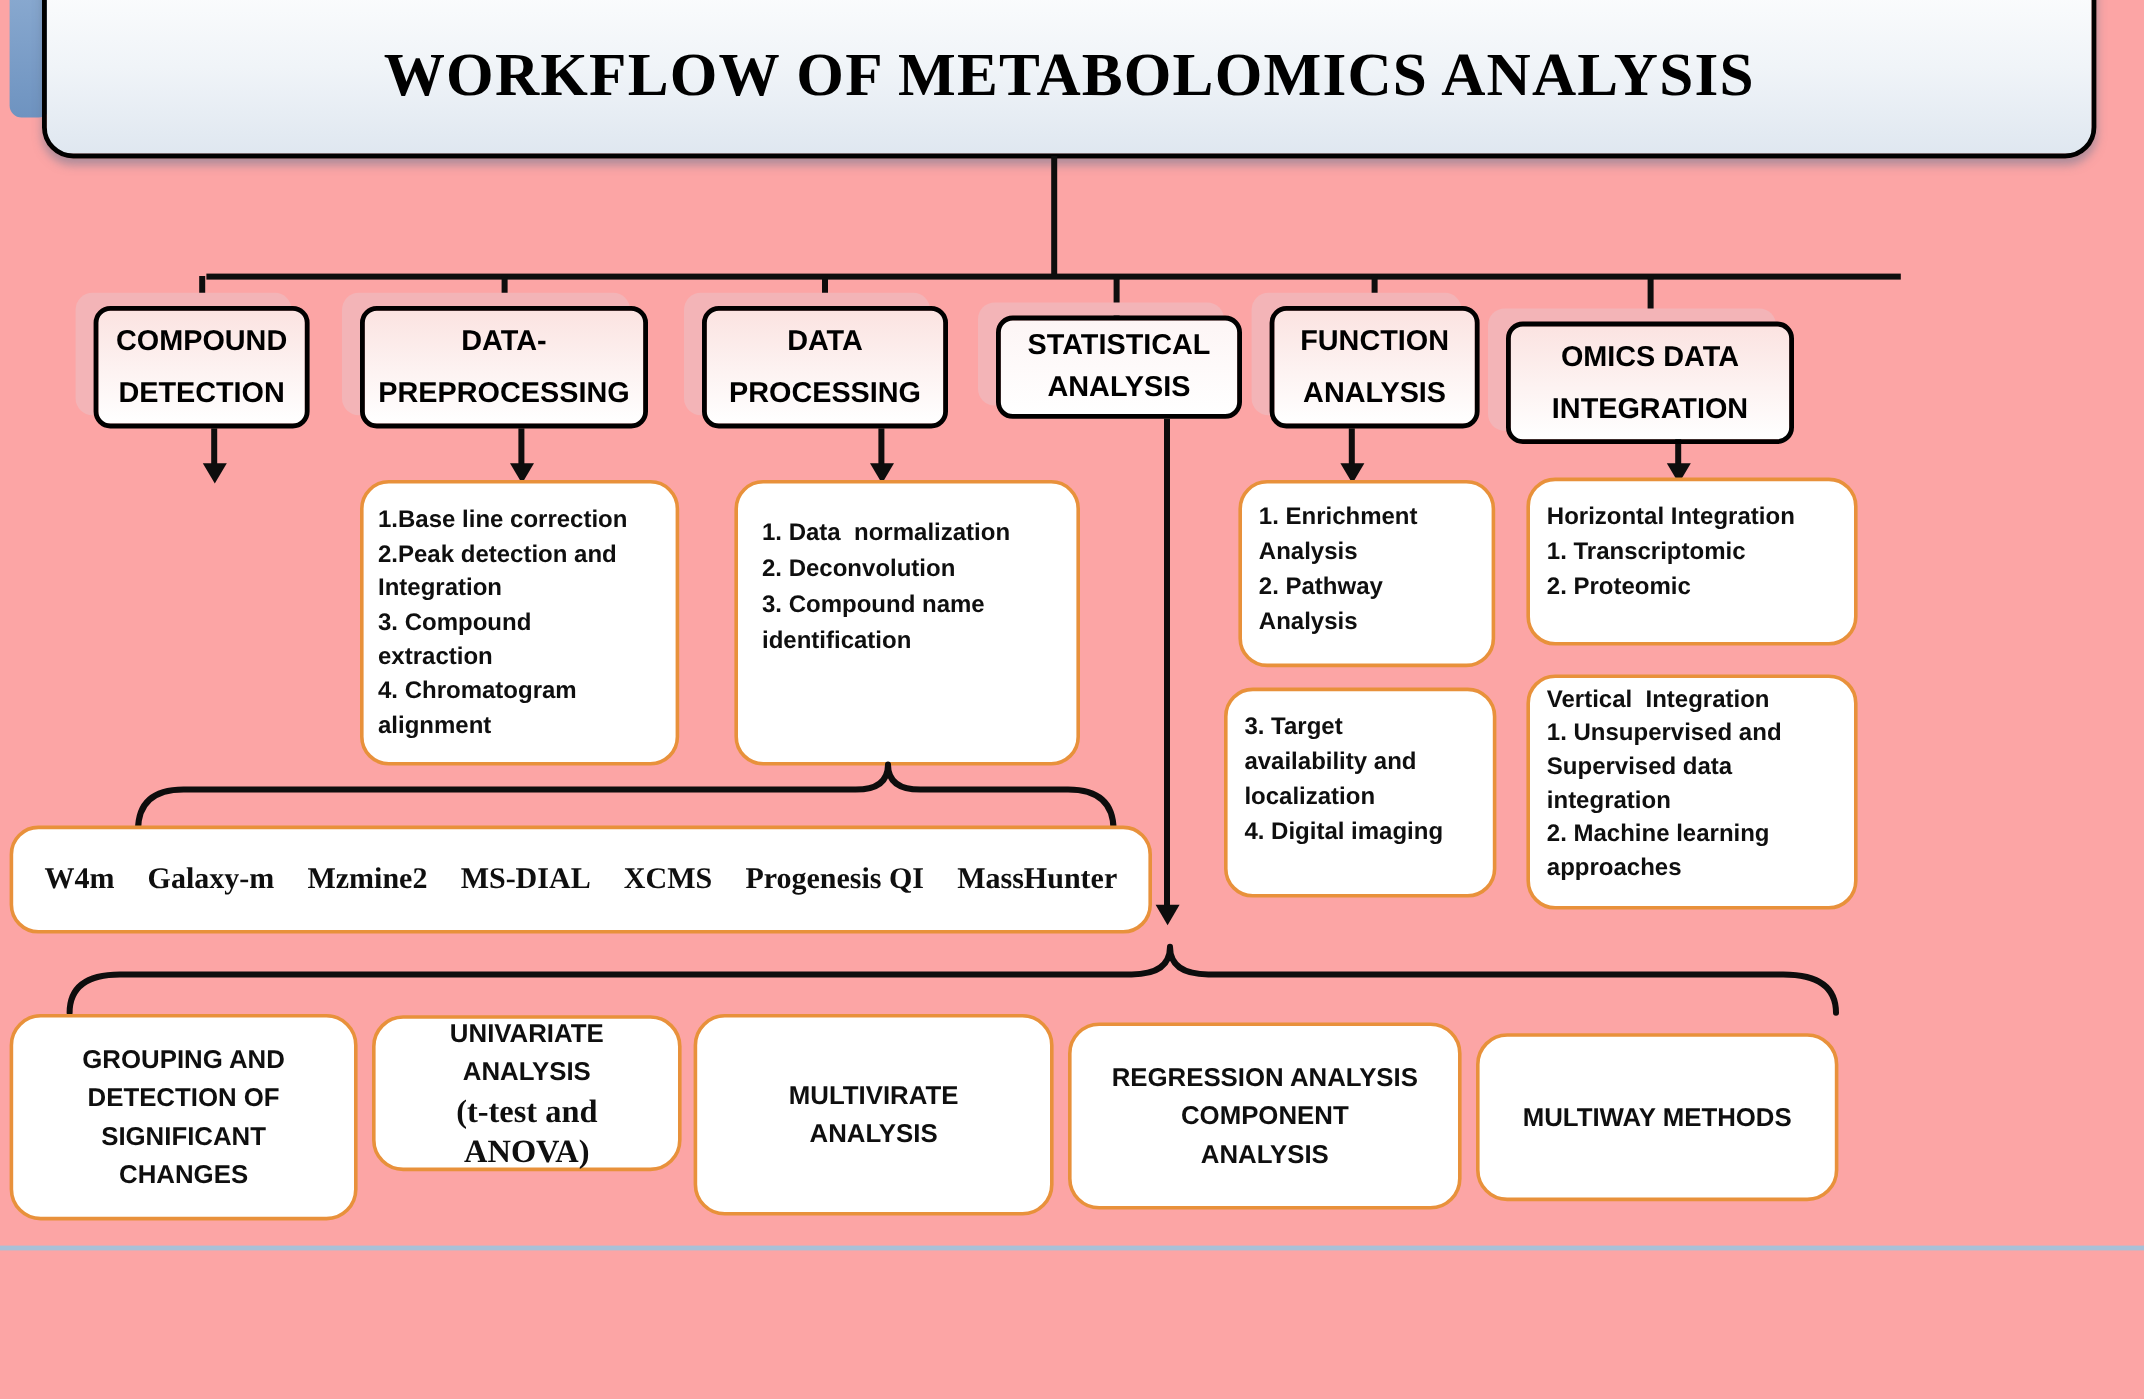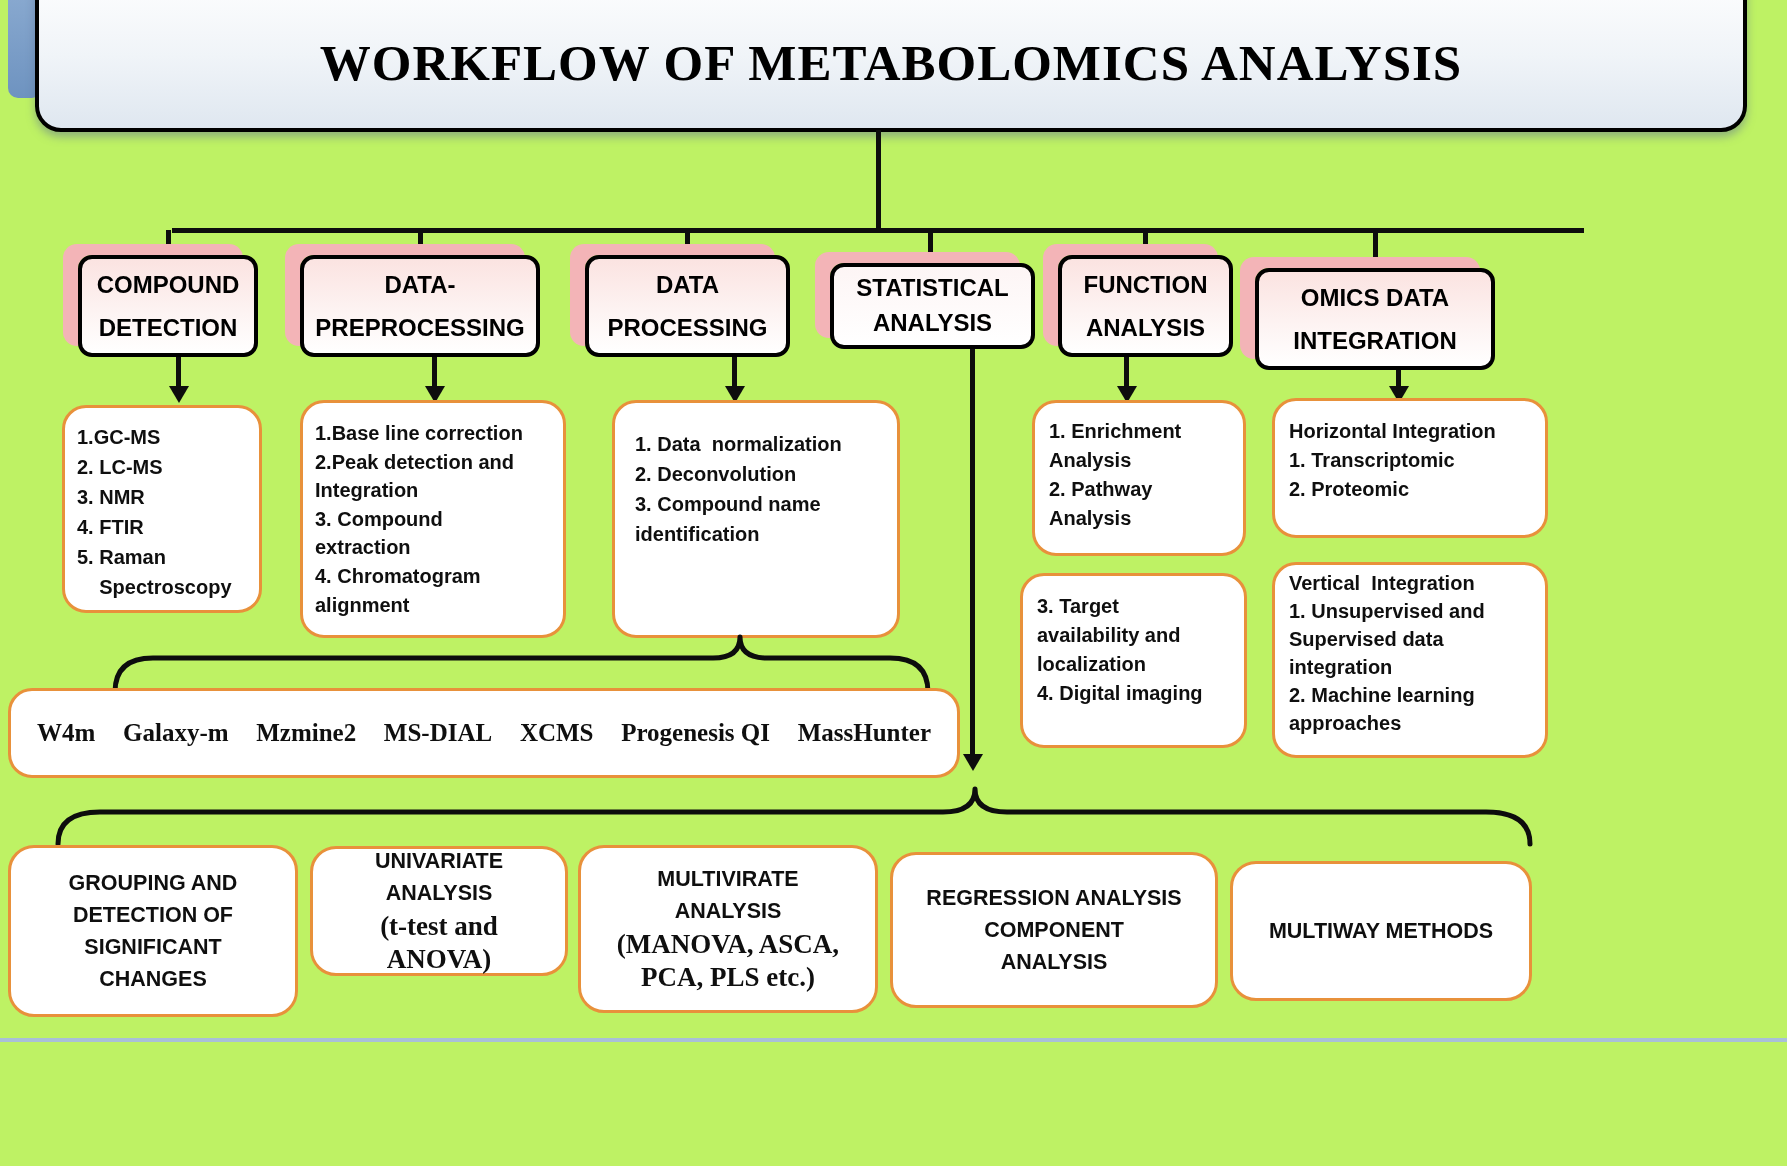--- a/index.html
+++ b/index.html
@@ -1,19 +1,19 @@
 <!DOCTYPE html>
 <html style="--accent_orange: #E8913B; --pink_shadow: #F3B4B7; --line: #0d0d0d; --banner_edge_blue: #6E93C0; --banner_edge_blue_light: #8FAED3; --bottom_rule: #A9C0D8;"><head>
 <meta charset="utf-8">
 <style>
   * { margin:0; padding:0; box-sizing:border-box; }
   html,body { background:#ffffff; }
   body { font-family:"Liberation Sans", sans-serif; }
 
-  .canvas { position:relative; width:1787px; height:1166px; background:#bef264; overflow:hidden; }
+  .canvas { position:relative; width:1787px; height:1166px; background:#fca5a5; overflow:hidden; }
 
   
   .banner-edge { position:absolute; left:8px; top:-30px; width:34px; height:128px;
     background:linear-gradient(180deg, var(--banner_edge_blue_light) 0%, var(--banner_edge_blue) 100%);
     border-radius:10px; }
   .banner { position:absolute; left:35px; top:-36px; width:1712px; height:168px;
     background:linear-gradient(180deg,#ffffff 0%, #f0f4f8 55%, #dfe7f0 100%);
     border:4px solid #000; border-radius:26px;
     display:flex; align-items:center; justify-content:center;
     box-shadow:0 5px 8px rgba(96,116,144,.5); }
@@ -106,26 +106,20 @@
 INTEGRATION</span>
   </div>
 
   <div class="arrow" style="left:176px; top:357px; height:30px;"></div>
   <div class="arrow" style="left:432px; top:357px; height:30px;"></div>
   <div class="arrow" style="left:732px; top:357px; height:30px;"></div>
   <div class="arrow" style="left:1124px; top:357px; height:30px;"></div>
   <div class="arrow" style="left:1396px; top:357px; height:30px;"></div>
   <div class="arrow" style="left:970px; top:349px; height:406px;"></div>
 
-  <div class="obox" style="left:62px; top:405px; width:200px; height:208px; padding:14px 12px; line-height:1.5;">1.GC-MS
-2. LC-MS
-3. NMR
-4. FTIR
-5. Raman
-    Spectroscopy</div>
   <div class="obox" style="left:300px; top:400px; width:266px; height:238px; padding:16px 12px; line-height:1.43;">1.Base line correction
 2.Peak detection and
 Integration
 3. Compound
 extraction
 4. Chromatogram
 alignment</div>
   <div class="obox" style="left:612px; top:400px; width:288px; height:238px; padding:26px 20px; line-height:1.5;">1. Data  normalization
 2. Deconvolution
 3. Compound name
@@ -175,22 +169,20 @@
   </div>
   <div class="bbox" style="left:310px; top:846px; width:258px; height:130px;">
     <span class="btitle">UNIVARIATE
 ANALYSIS</span>
     <span class="bsub">(t-test and
 ANOVA)</span>
   </div>
   <div class="bbox" style="left:578px; top:845px; width:300px; height:168px;">
     <span class="btitle">MULTIVIRATE
 ANALYSIS</span>
-    <span class="bsub">(MANOVA,  ASCA,
-PCA, PLS etc.)</span>
   </div>
   <div class="bbox" style="left:890px; top:852px; width:328px; height:156px;">
     <span class="btitle">REGRESSION ANALYSIS
 COMPONENT
 ANALYSIS</span>
     <span class="bsub"></span>
   </div>
   <div class="bbox" style="left:1230px; top:861px; width:302px; height:140px;">
     <span class="btitle">MULTIWAY METHODS</span>
     <span class="bsub"></span>

